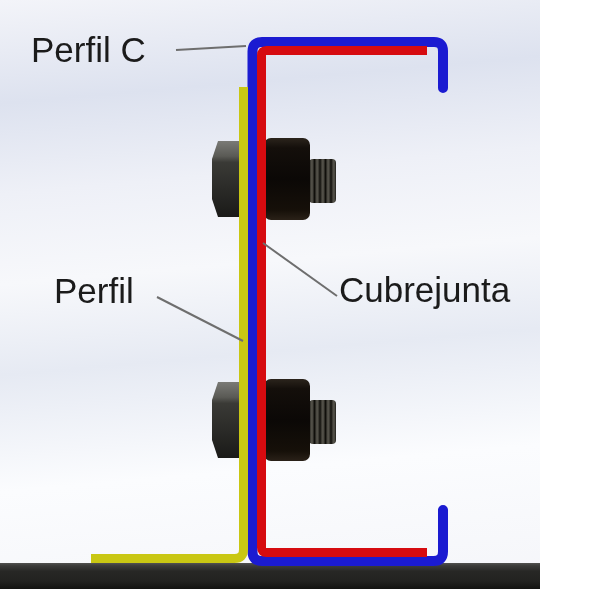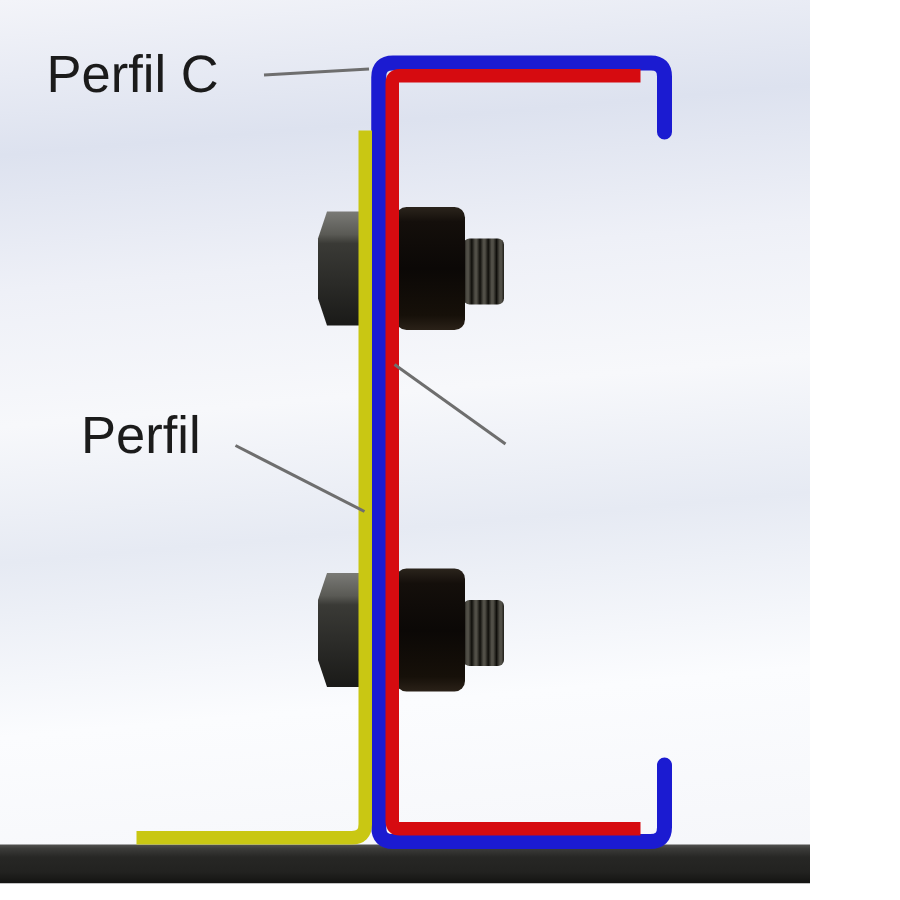--- a/index.html
+++ b/index.html
@@ -108,15 +108,16 @@
 
     <line x1="176" y1="50" x2="246" y2="46" stroke-width="2" stroke="#6e6e6e"></line>
     <line x1="157" y1="297" x2="243" y2="341" stroke-width="2" stroke="#6e6e6e"></line>
     <line x1="337" y1="296" x2="263" y2="243" stroke-width="2" stroke="#6e6e6e"></line>
   </svg>
 
   <div class="part-label" id="label-perfil-c">Perfil C</div>
 
   <div class="part-label" id="label-ejion">Perfil</div>
 
+  <div class="part-label" id="label-cubrejunta">Cubrejunta</div>
 
   <div class="bottom-strip"></div>
 </div>
 
 </body></html>

